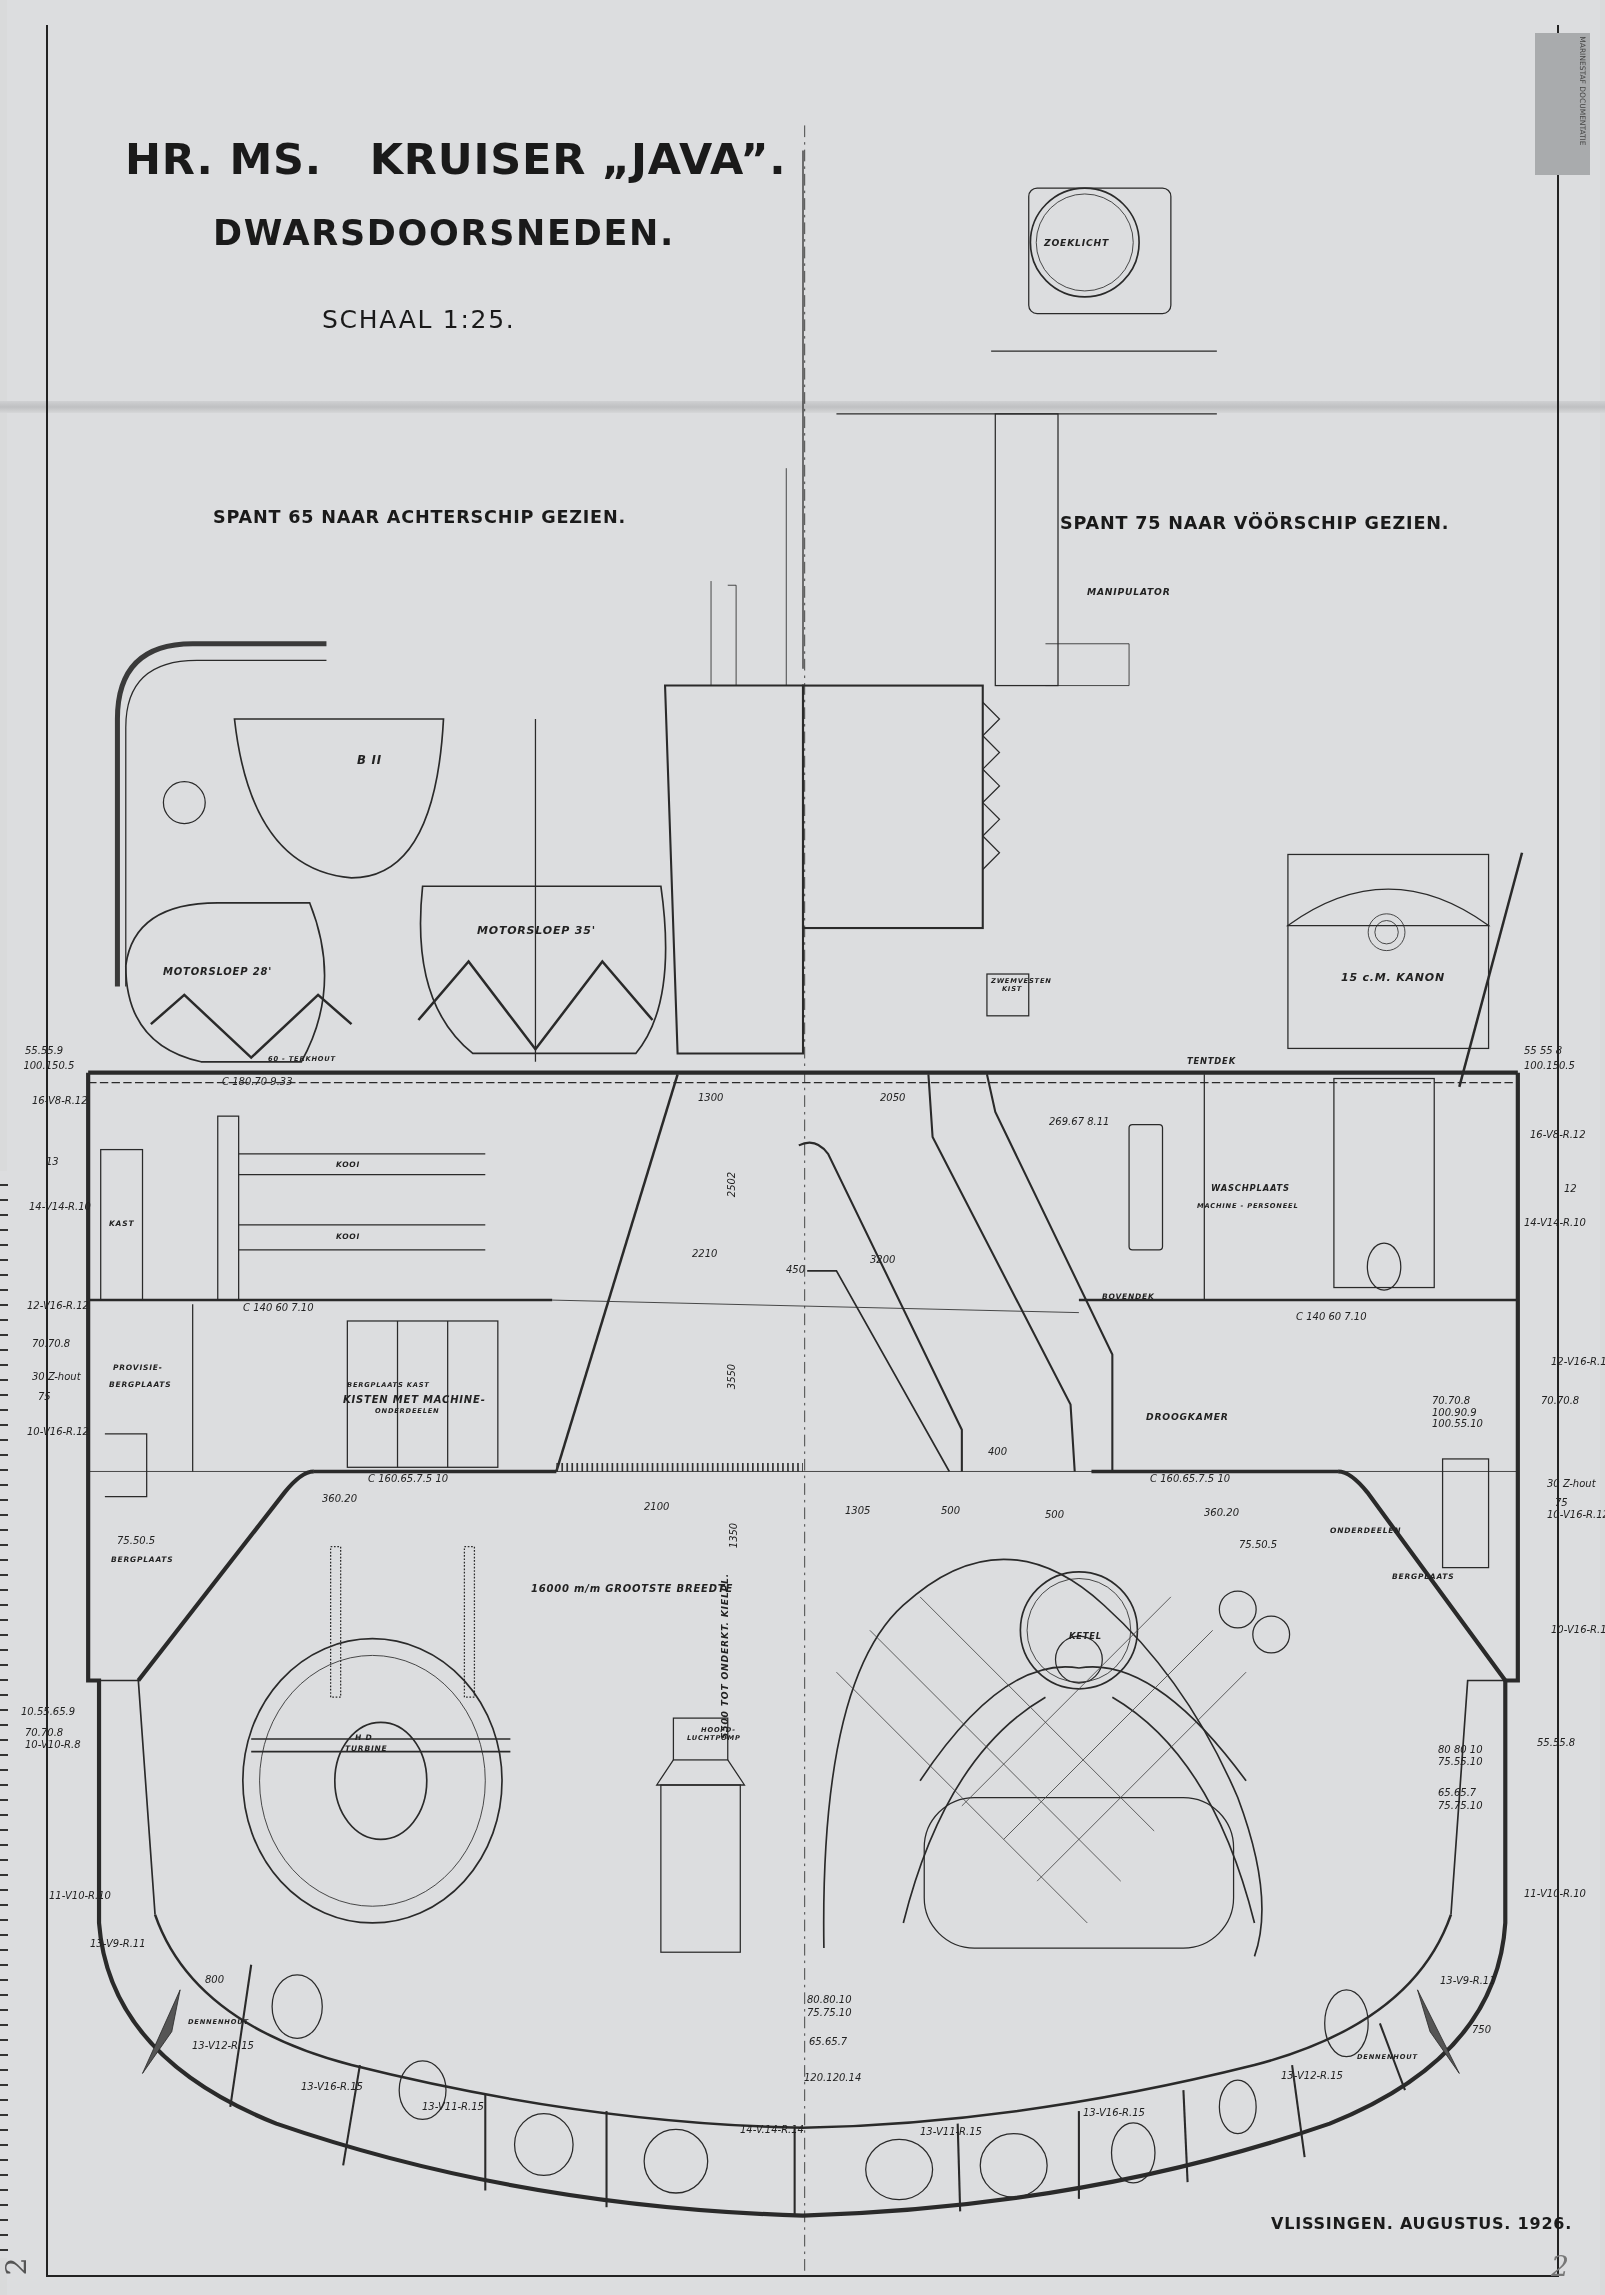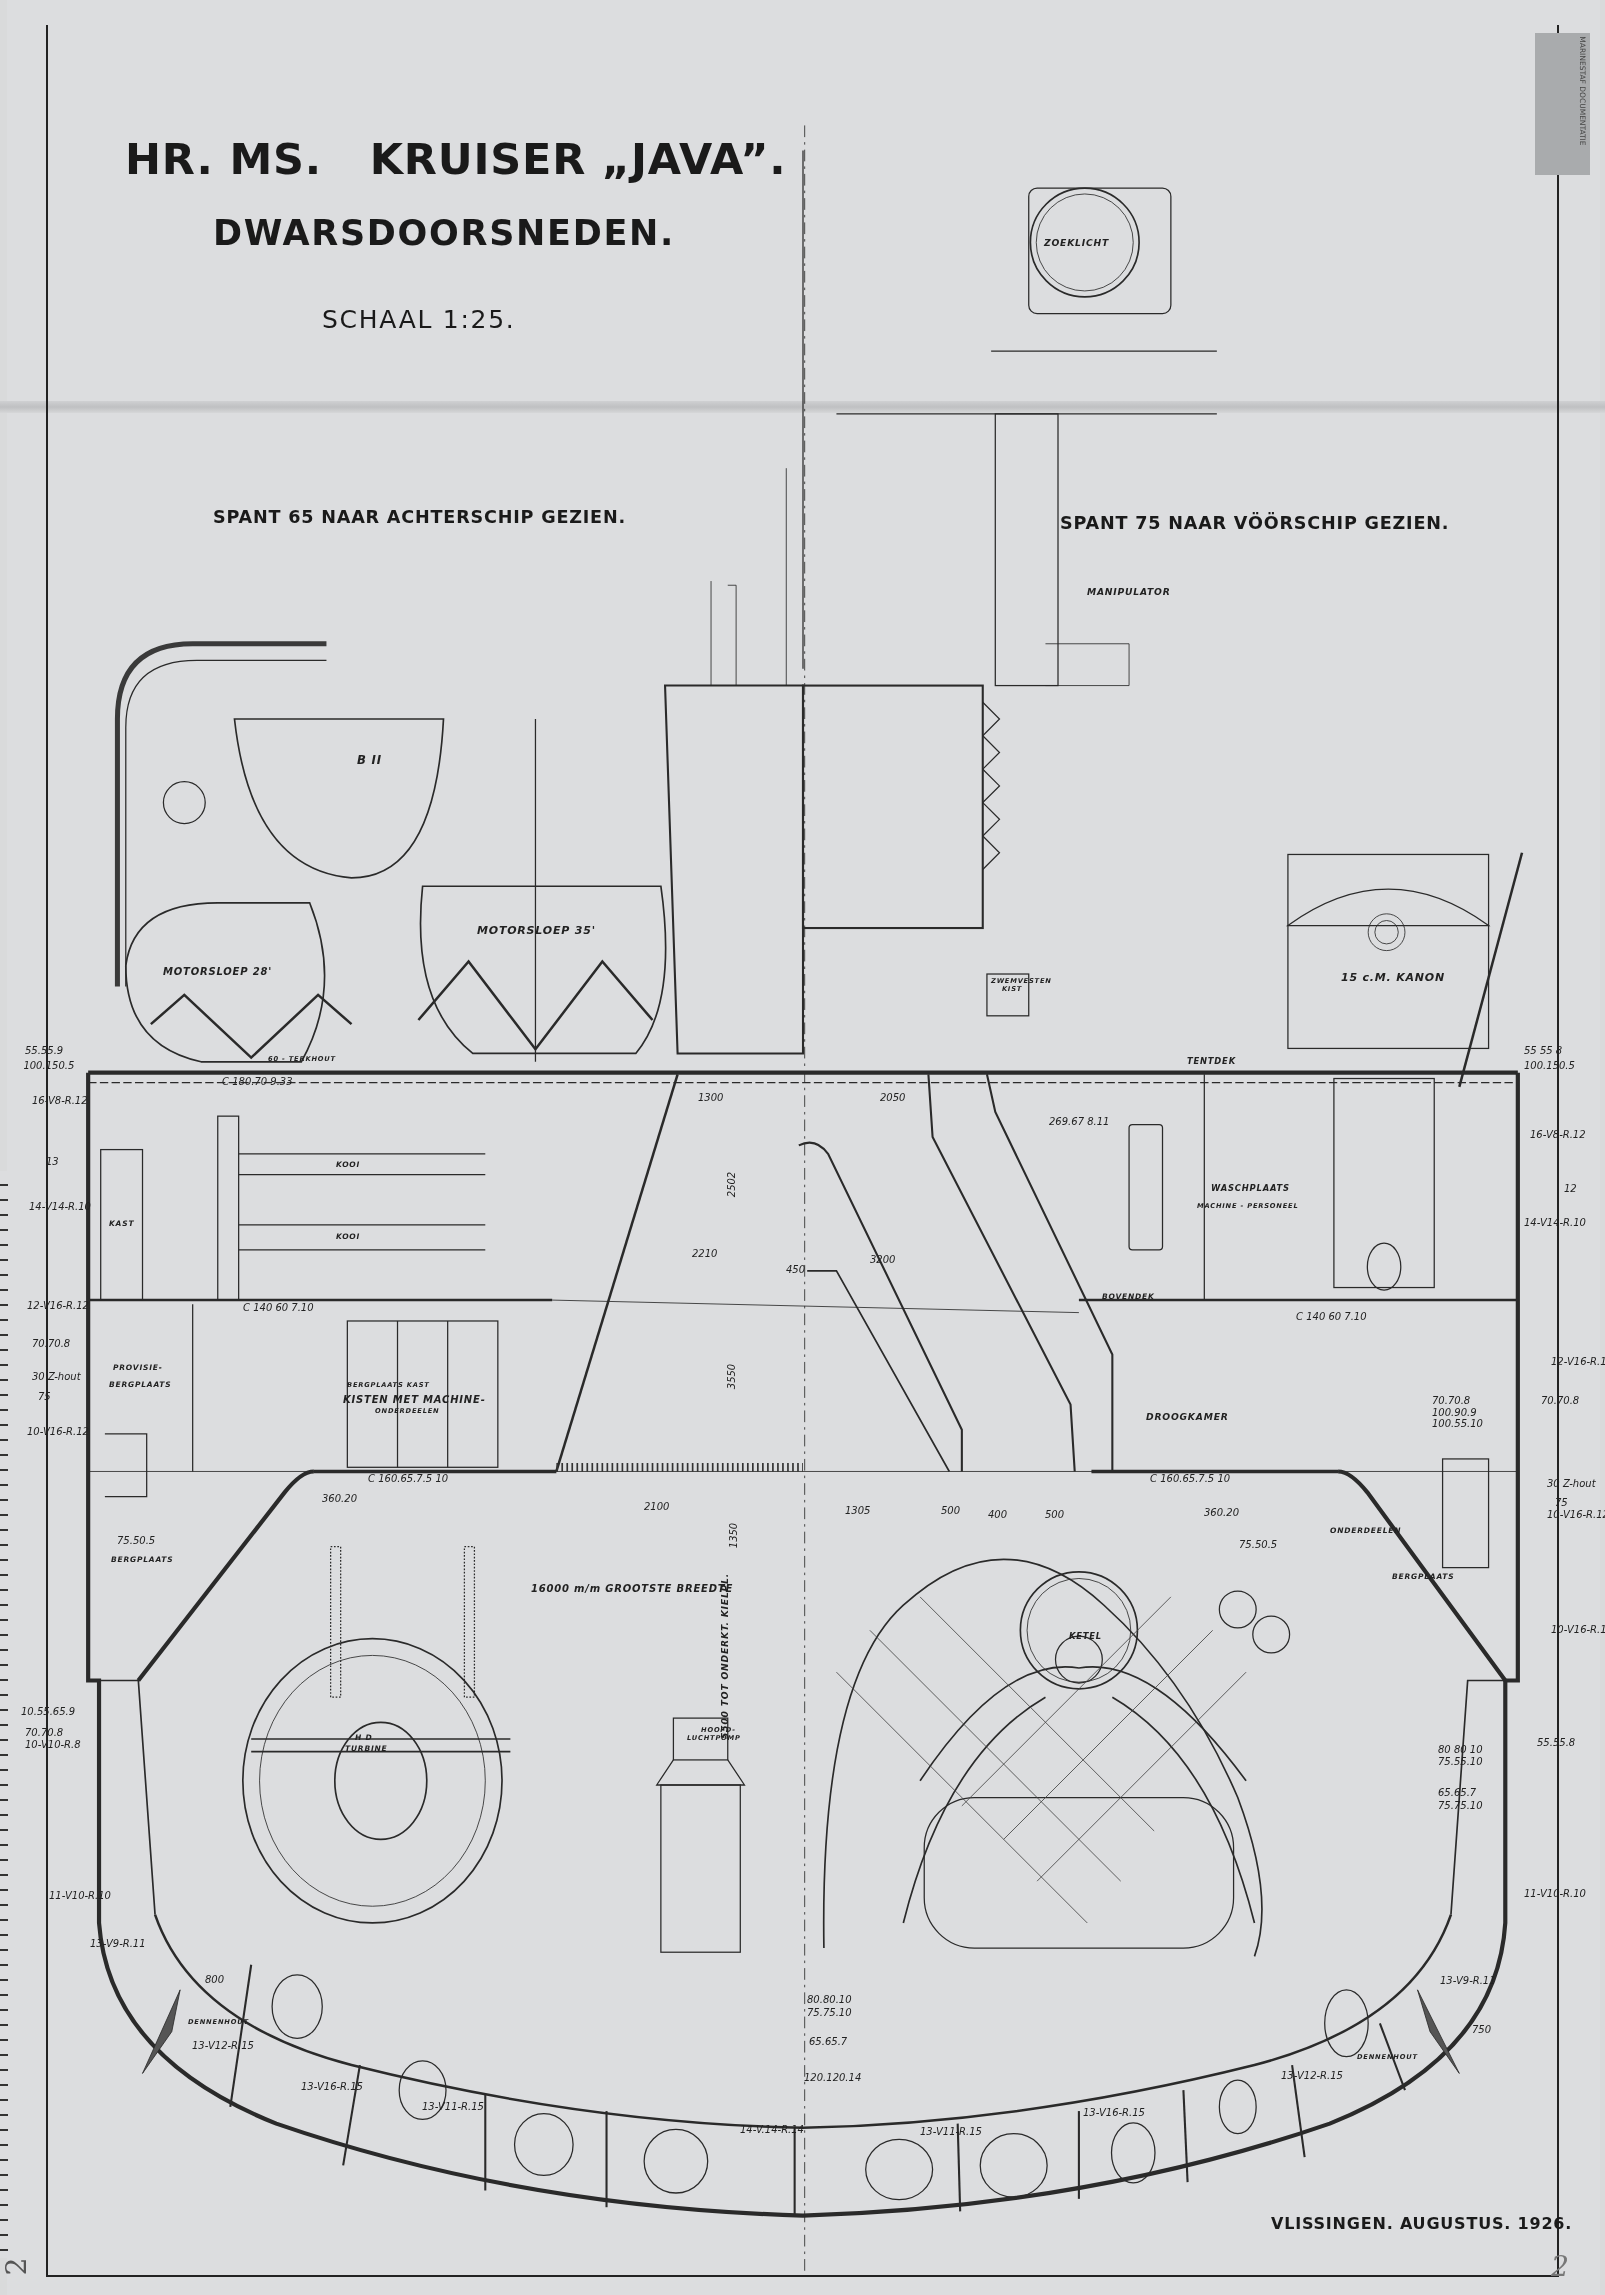--- a/index.html
+++ b/index.html
@@ -214,21 +214,21 @@
 <div class="dim" style="left:880px;top:1092px">2050</div>
 <div class="dim" style="left:692px;top:1248px">2210</div>
 <div class="dim" style="left:719px;top:1179px;transform:rotate(-90deg)">2502</div>
 <div class="dim" style="left:870px;top:1254px">3200</div>
 <div class="dim" style="left:786px;top:1264px">450</div>
 <div class="dim" style="left:719px;top:1371px;transform:rotate(-90deg)">3550</div>
 <div class="dim" style="left:644px;top:1501px">2100</div>
 <div class="dim" style="left:721px;top:1530px;transform:rotate(-90deg)">1350</div>
 <div class="dim" style="left:845px;top:1505px">1305</div>
 <div class="dim" style="left:941px;top:1505px">500</div>
-<div class="dim" style="left:988px;top:1509px">400</div>
+<div class="dim" style="left:988px;top:1446px">400</div>
 <div class="dim" style="left:1045px;top:1509px">500</div>
 
 <div class="dim" style="left:222px;top:1076px">C 180.70 9.33</div>
 <div class="dim" style="left:243px;top:1302px">C 140 60 7.10</div>
 <div class="dim" style="left:1296px;top:1311px">C 140 60 7.10</div>
 <div class="dim" style="left:368px;top:1473px">C 160.65.7.5 10</div>
 <div class="dim" style="left:1150px;top:1473px">C 160.65.7.5 10</div>
 <div class="dim" style="left:1049px;top:1116px">269.67 8.11</div>
 <div class="dim" style="left:322px;top:1493px">360.20</div>
 <div class="dim" style="left:1204px;top:1507px">360.20</div>

